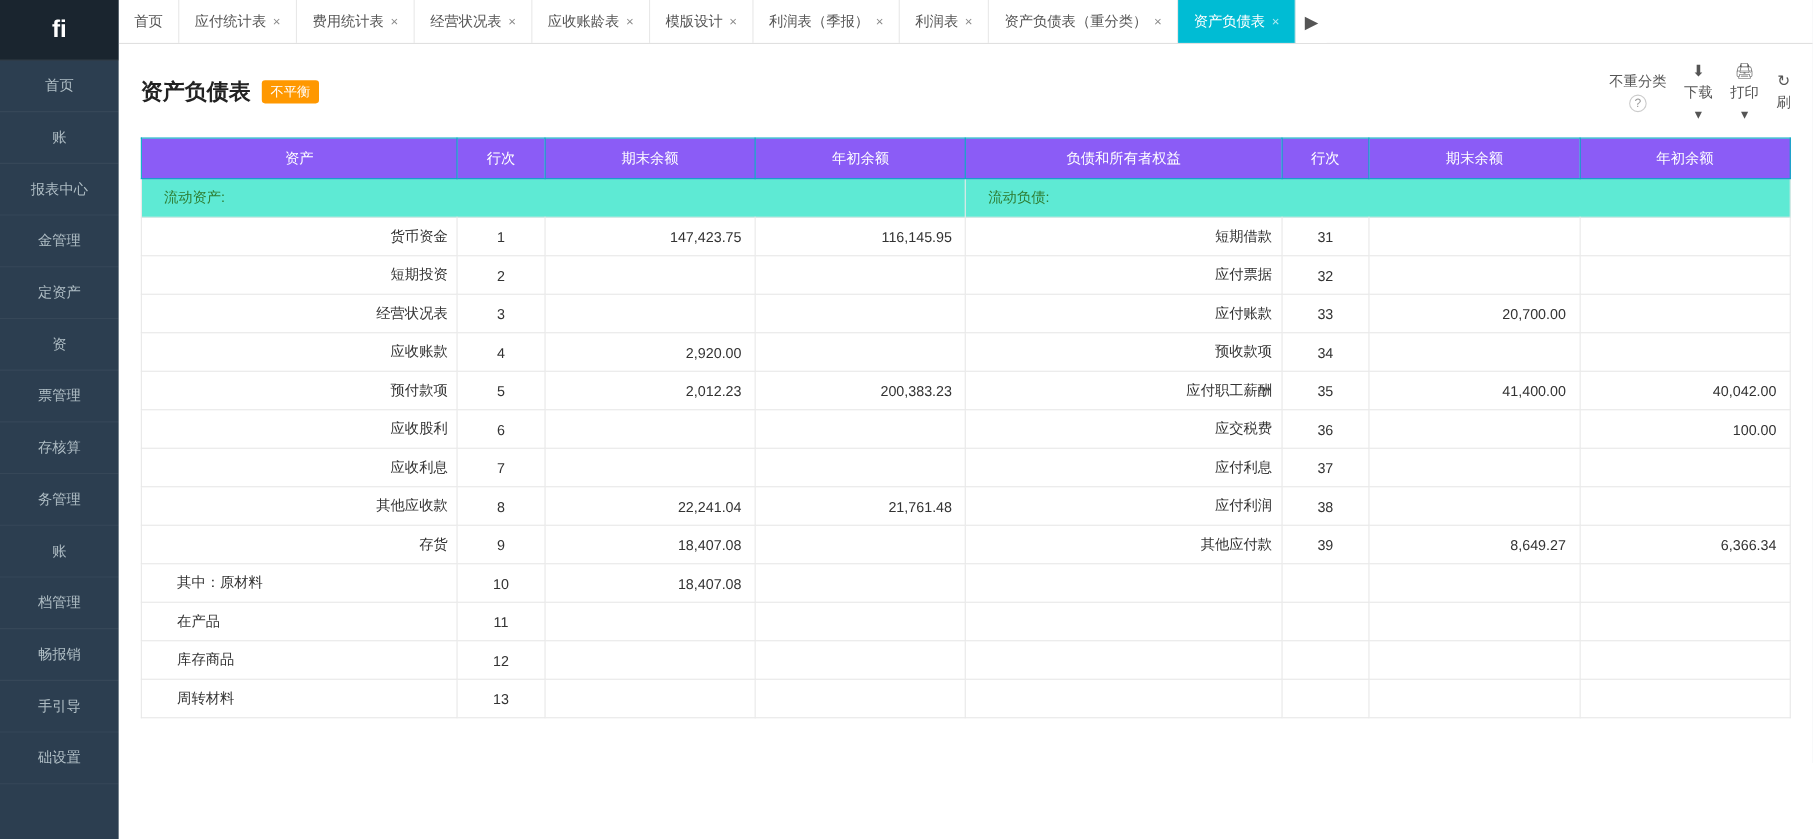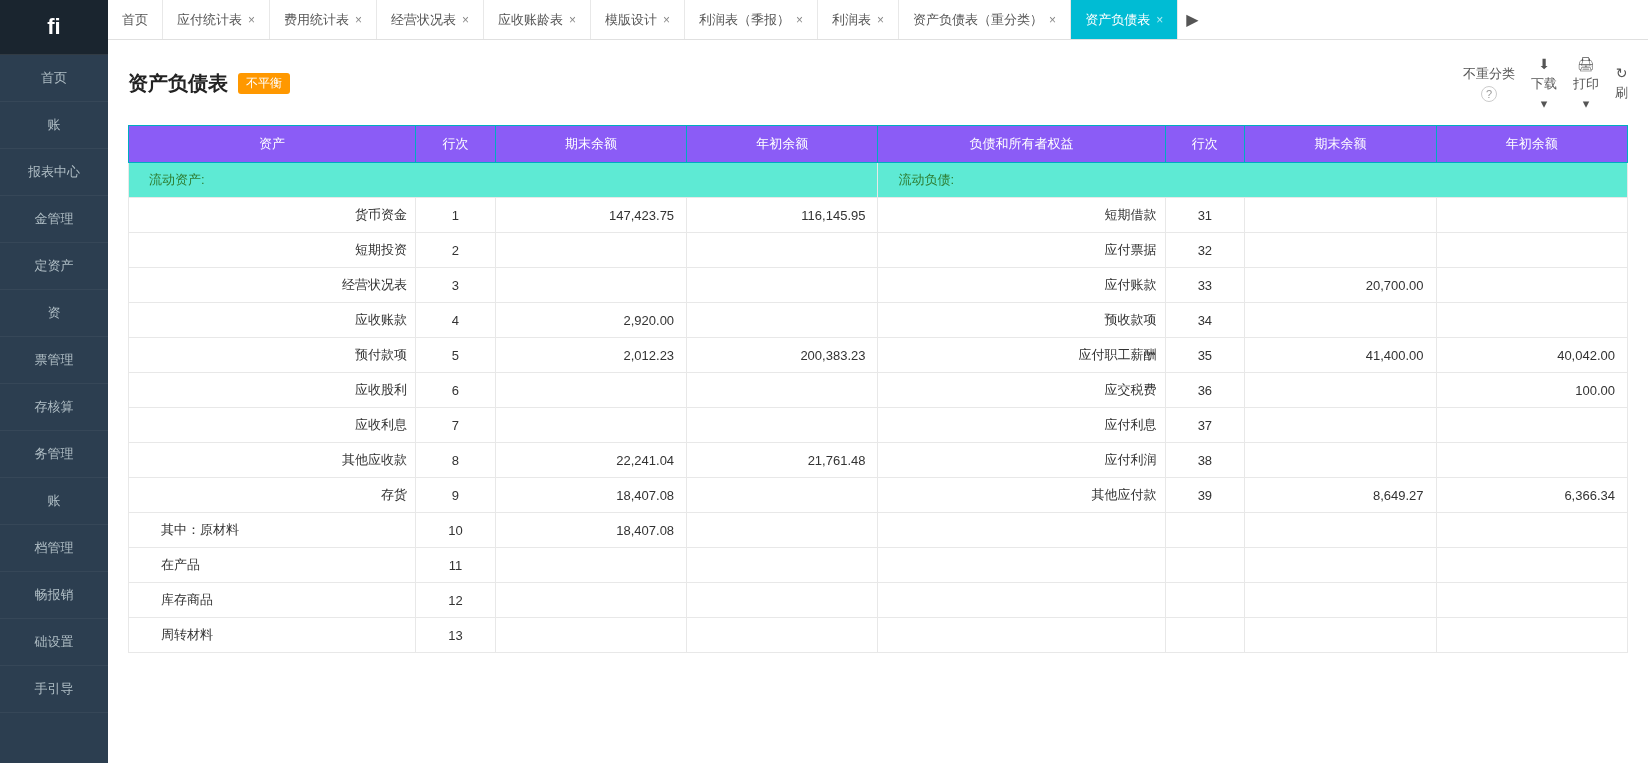--- a/index.html
+++ b/index.html
@@ -170,22 +170,22 @@
   <div class="sidebar-item">报表中心</div>
   <div class="sidebar-item">金管理</div>
   <div class="sidebar-item">定资产</div>
   <div class="sidebar-item">资</div>
   <div class="sidebar-item">票管理</div>
   <div class="sidebar-item">存核算</div>
   <div class="sidebar-item">务管理</div>
   <div class="sidebar-item">账</div>
   <div class="sidebar-item">档管理</div>
   <div class="sidebar-item">畅报销</div>
+  <div class="sidebar-item">手引导</div>
   <div class="sidebar-item">础设置</div>
-  <div class="sidebar-item">手引导</div>
 </div>
 
 <div class="main-area">
 
   <div class="tab-bar">
     <div class="tab">
       <span>首页</span>
     </div>
     <div class="tab">
       <span>应付统计表</span>

